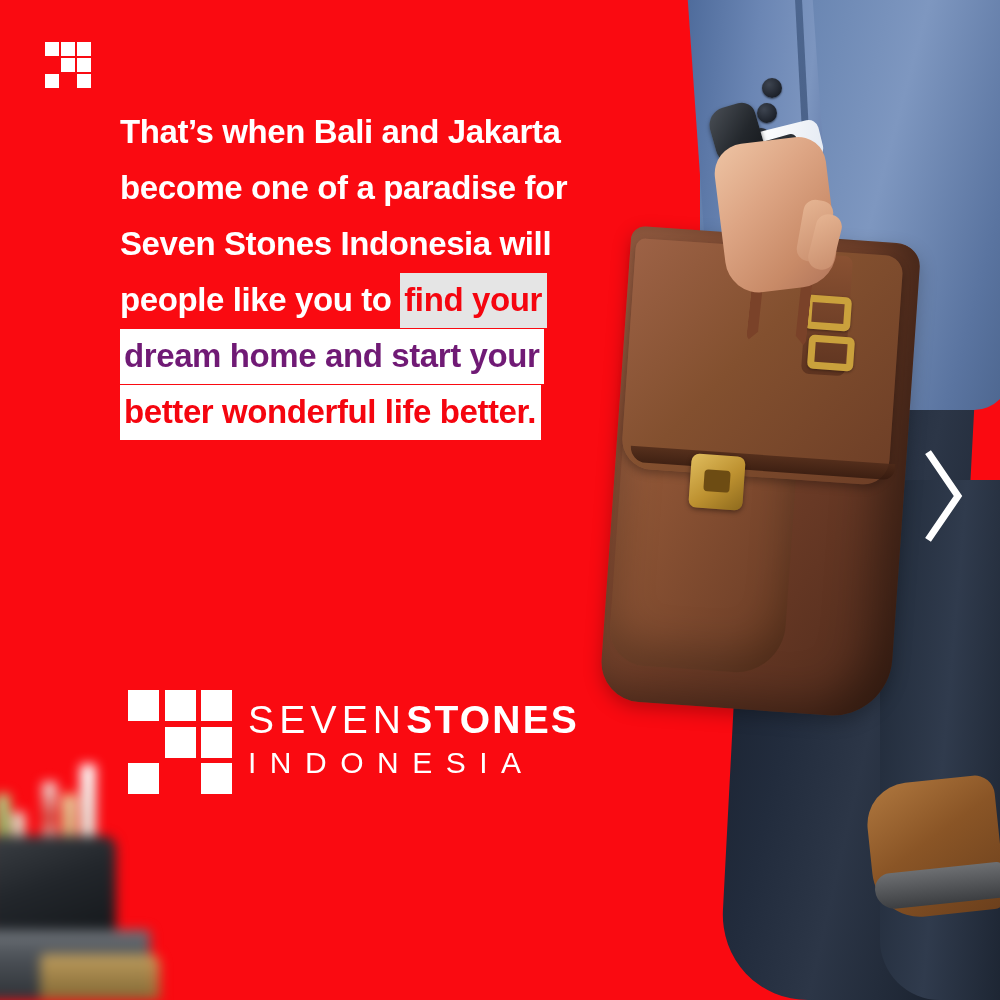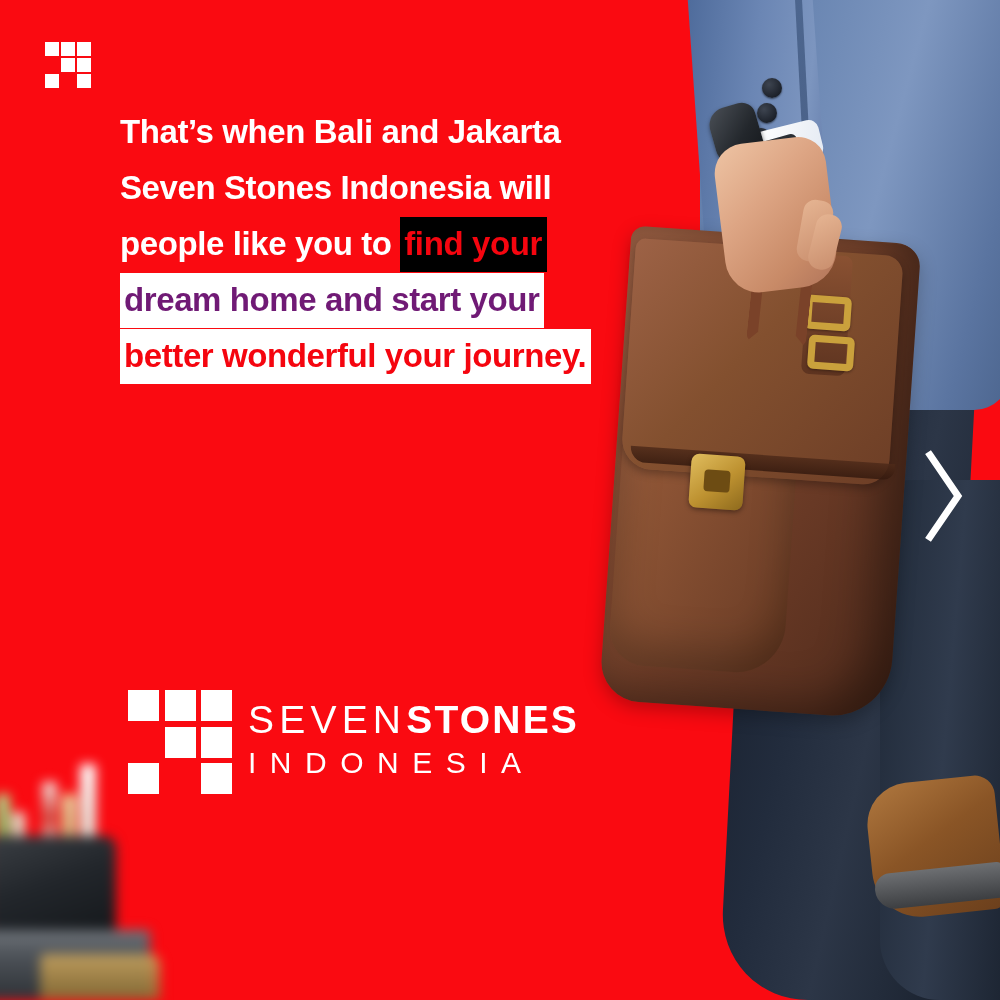--- a/index.html
+++ b/index.html
@@ -310,30 +310,33 @@
       <span class="sq" style="left:32px;top:16px"></span>
       <span class="sq" style="left:0px;top:32px"></span>
       <span class="sq" style="left:32px;top:32px"></span>
     </div>
 
     <div class="headline">
       <div class="hl-line">
         <span>That’s when Bali and Jakarta</span>
       </div>
       <div class="hl-line">
+        <span>become one of a paradise for</span>
+      </div>
+      <div class="hl-line">
         <span>Seven Stones Indonesia will</span>
       </div>
       <div class="hl-line">
-        <span>people like you to </span><span class="hl" style="background: #000000; color: rgb(245, 5, 15);">find your</span>
+        <span>people like you to </span><span class="hl" style="background: #e5e5e5; color: rgb(245, 5, 15);">find your</span>
       </div>
       <div class="hl-line">
         <span class="hl" style="background: rgb(255, 255, 255); color: #701a75;">dream home and start your</span>
       </div>
       <div class="hl-line">
-        <span class="hl" style="background: rgb(255, 255, 255); color: rgb(245, 5, 15);">better wonderful your journey.</span>
+        <span class="hl" style="background: rgb(255, 255, 255); color: rgb(245, 5, 15);">better wonderful life better.</span>
       </div>
     </div>
 
     <div class="logo-block">
       <div class="logo-grid">
         <span class="sq" style="left:0px;top:0px"></span>
         <span class="sq" style="left:37px;top:0px"></span>
         <span class="sq" style="left:73px;top:0px"></span>
         <span class="sq" style="left:37px;top:37px"></span>
         <span class="sq" style="left:73px;top:37px"></span>

